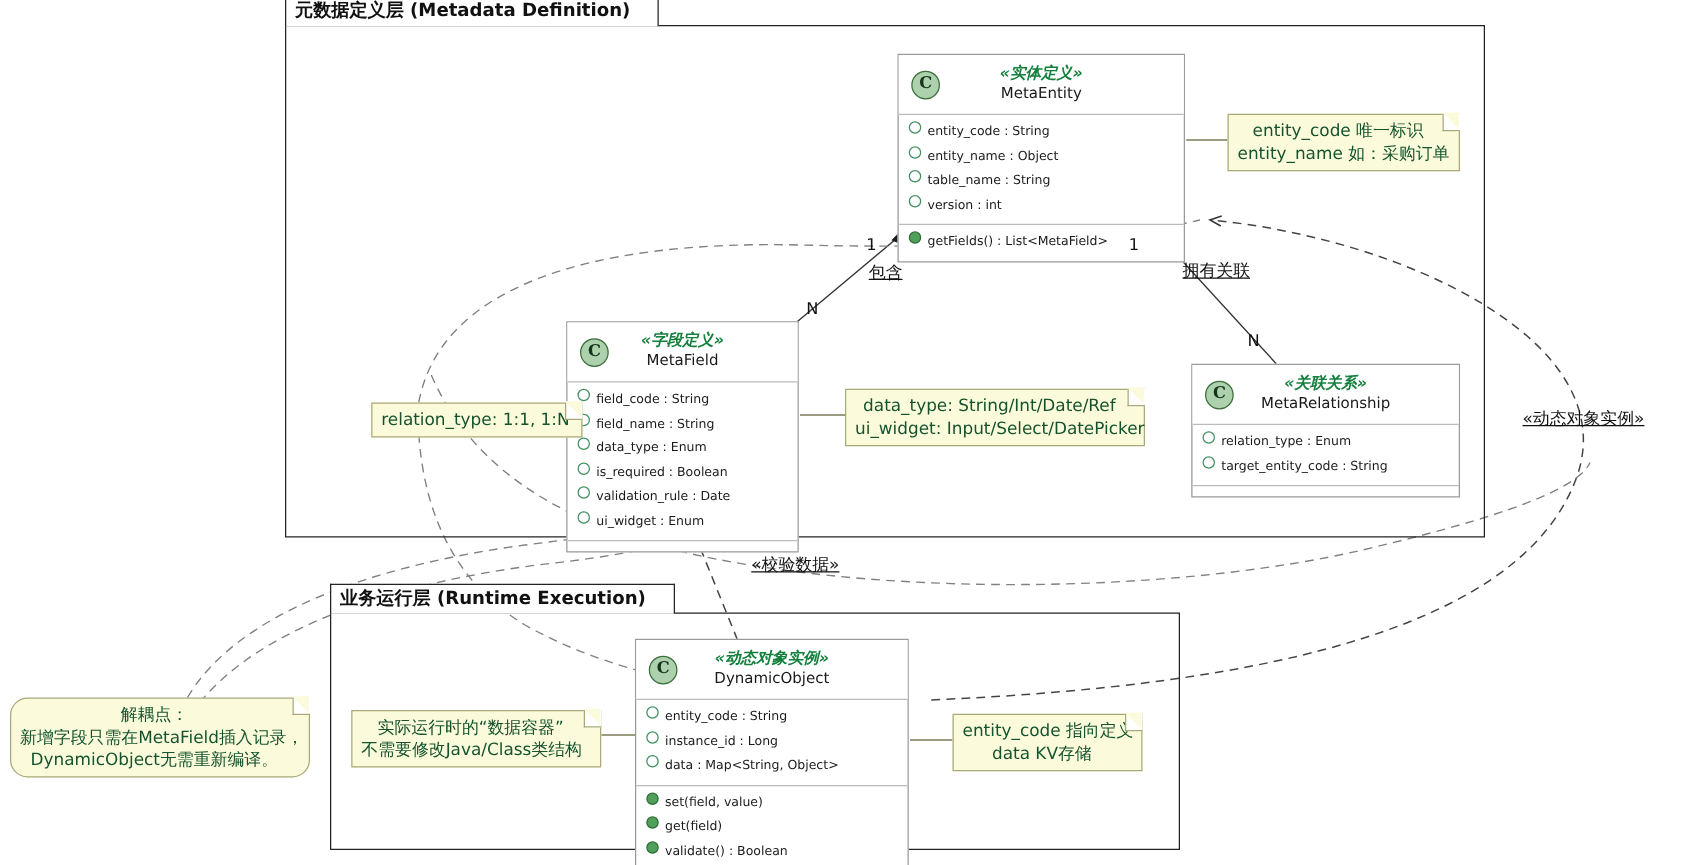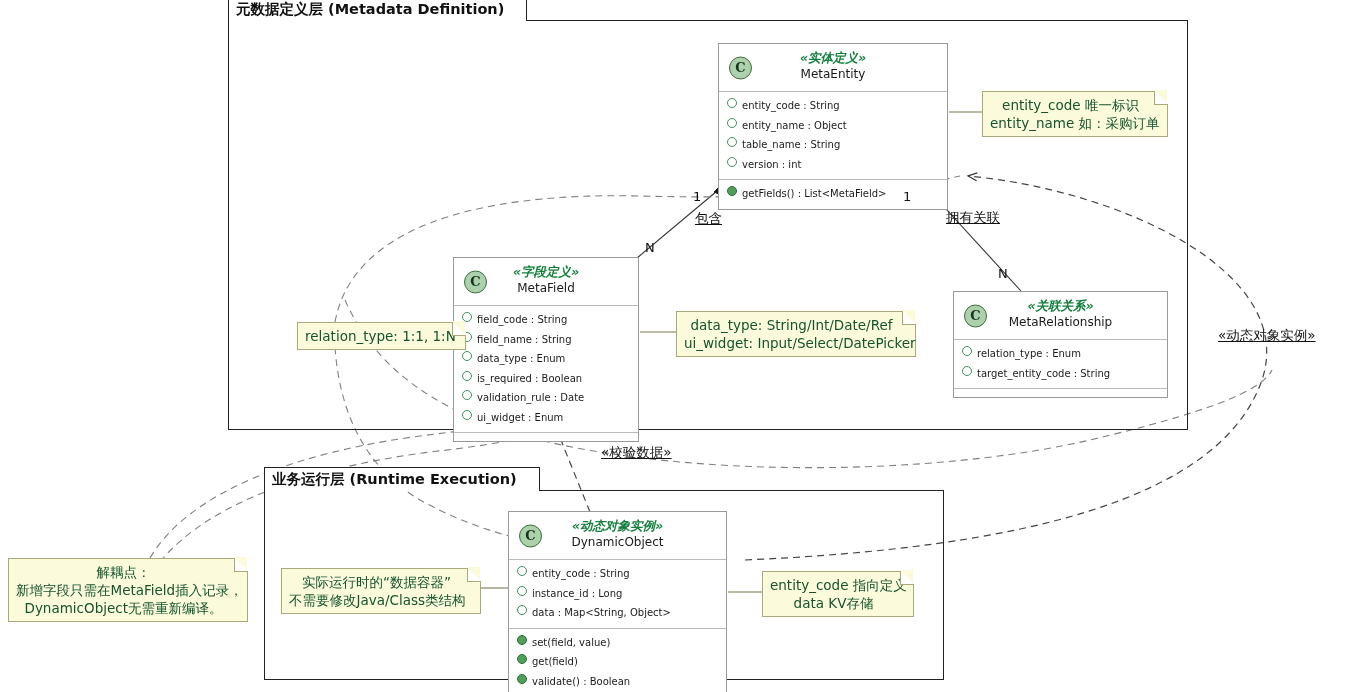--- a/index.html
+++ b/index.html
@@ -291,21 +291,21 @@
   </div>
 
   <div class="note" style="left:982px; top:91px; width:186px;">entity_code 唯一标识
 entity_name 如：采购订单<span class="fold"></span></div>
 
   <div class="note" style="left:676px; top:311px; width:240px;">data_type: String/Int/Date/Ref
 ui_widget: Input/Select/DatePicker<span class="fold"></span></div>
 
   <div class="note" style="left:253px; top:322px; width:169px;margin-left:44px;">relation_type: 1:1, 1:N<span class="fold"></span></div>
 
-  <div class="note" style="left:8px; top:558px; width:240px;">解耦点：
+  <div class="note" style="left:8px; top:558px; width:240px;border-radius:14px;">解耦点：
 新增字段只需在MetaField插入记录，
 DynamicObject无需重新编译。<span class="fold"></span></div>
 
   <div class="note" style="left:281px; top:568px; width:200px;">实际运行时的“数据容器”
 不需要修改Java/Class类结构<span class="fold"></span></div>
 
   <div class="note" style="left:762px; top:571px; width:152px;">entity_code 指向定义
 data KV存储<span class="fold"></span></div>
 
   <div class="elabel" style="left:695px; top:210px;">包含</div>

